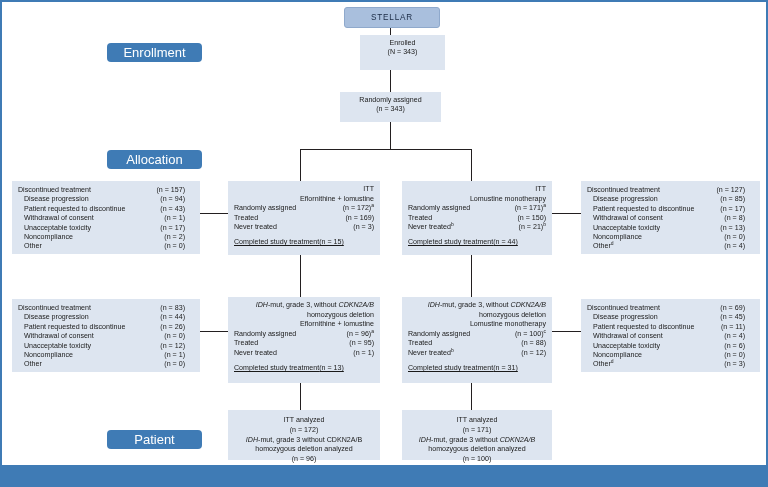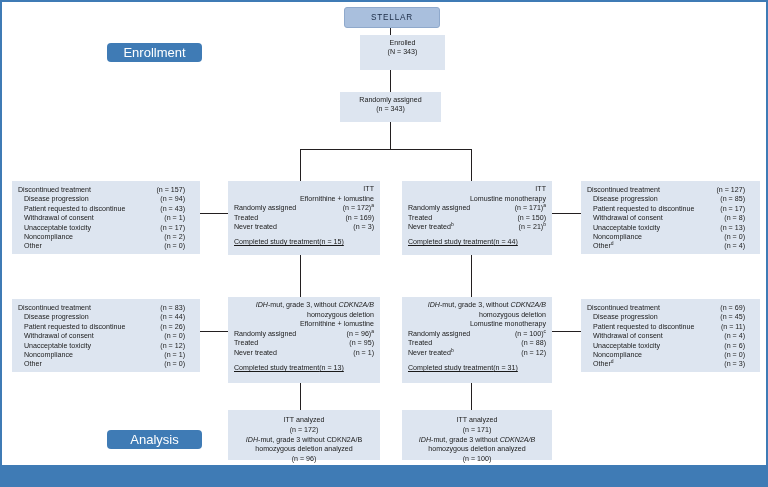--- a/index.html
+++ b/index.html
@@ -156,21 +156,22 @@
 <body>
 
 <div id="figure-frame"></div>
 <div id="bottom-bar"></div>
 
 <div class="canvas">
 
   <div id="stellar">STELLAR</div>
 
   <div class="stage-pill" id="pill-enrollment">Enrollment</div>
-  <div class="stage-pill" id="pill-analysis">Analysis</div>
+  <div class="stage-pill" id="pill-allocation">Allocation</div>
+  <div class="stage-pill" id="pill-analysis">Patient</div>
 
   <div class="conn vline" style="left:390px; top:26px; height:9px;"></div>
 
   <div class="conn vline" style="left:390px; top:70px; height:22px;"></div>
 
   <div class="conn vline" style="left:390px; top:122px; height:28px;"></div>
   <div class="conn hline" style="left:300px; top:149px; width:172px;"></div>
   <div class="conn vline" style="left:300px; top:149px; height:32px;"></div>
   <div class="conn vline" style="left:471px; top:149px; height:32px;"></div>
 

